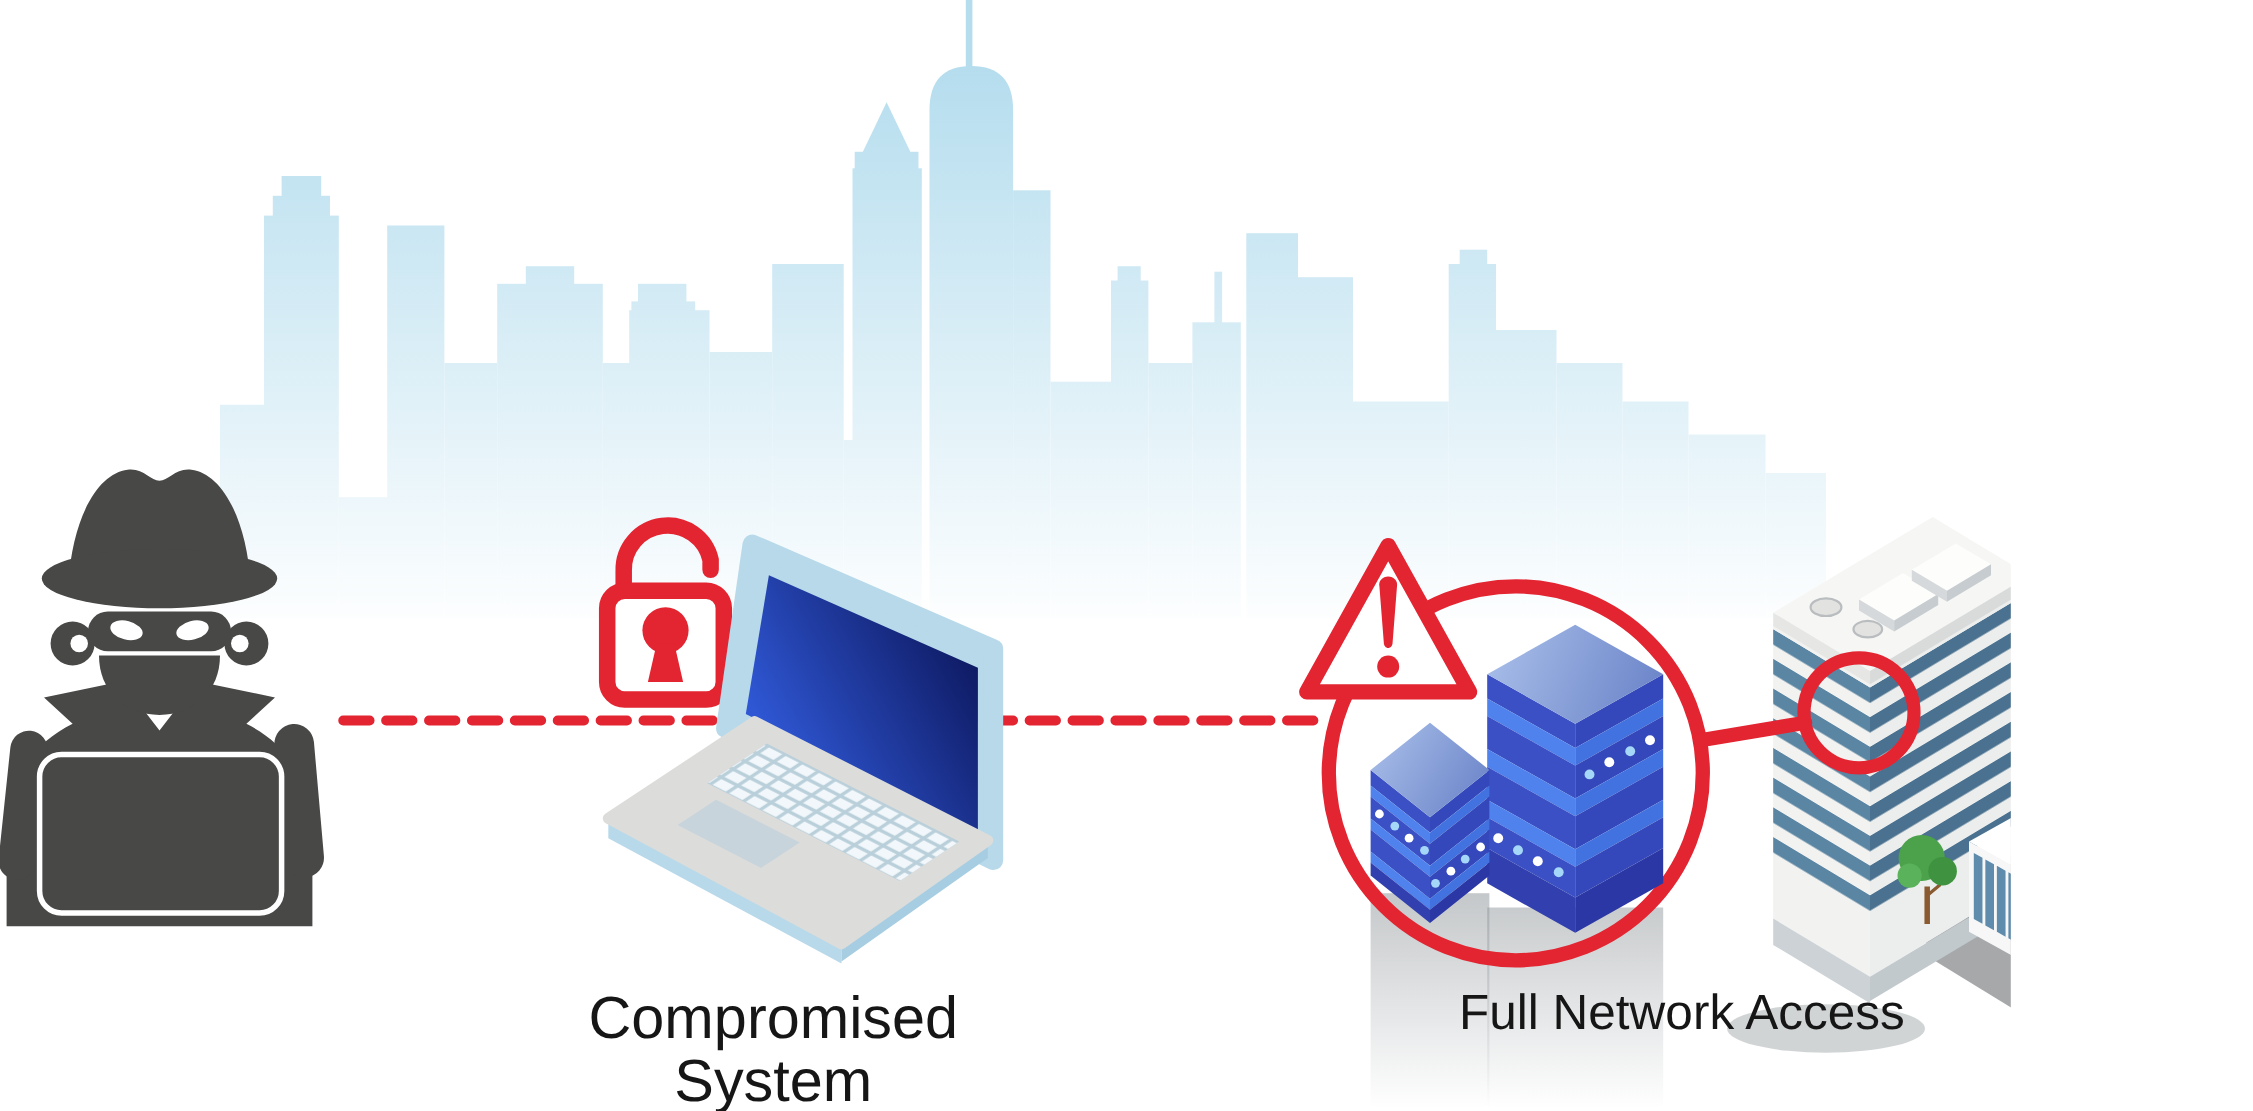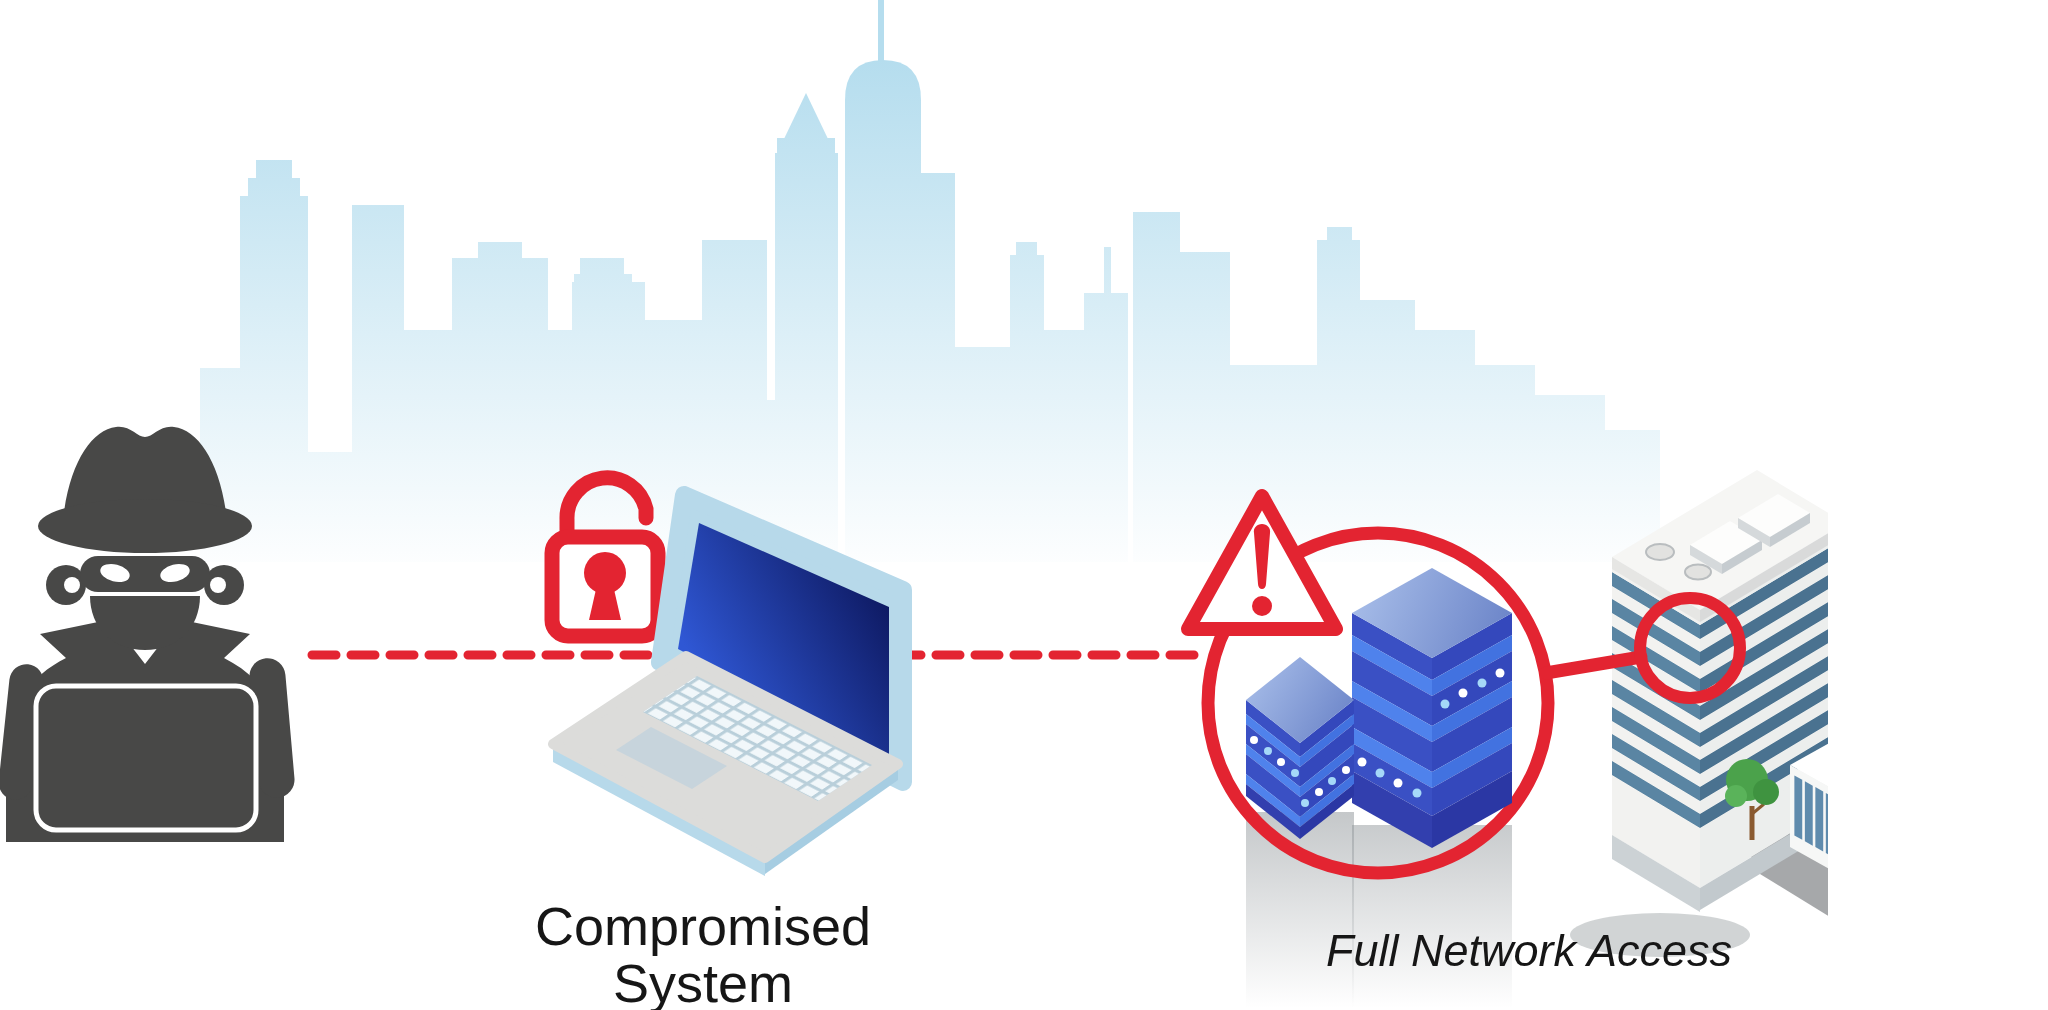--- a/index.html
+++ b/index.html
@@ -7,21 +7,21 @@
   .stage{
     position:relative; width:1828px; height:1010px; overflow:hidden;
     background:#ffffff; font-family:"Liberation Sans", sans-serif;
   }
   .stage svg{ position:absolute; left:0; top:0; }
   .caption{
     position:absolute; text-align:center; color:var(--ink);
     font-family:"Liberation Sans", sans-serif; font-weight:500;
   }
   .caption-compromised{ left:453px; top:898px; width:500px; font-size:54px; line-height:57px; }
-  .caption-fna{ left:1269px; top:926px; width:520px; font-size:45px; line-height:50px;font-style:italic; }
+  .caption-fna{ left:1269px; top:895px; width:520px; font-size:45px; line-height:50px; }
 </style>
 </head>
 <body>
 
 <div class="stage">
 <svg width="2048" height="1010" viewBox="0 0 2048 1010">
   <defs>
     <linearGradient id="sky" x1="0" y1="60" x2="0" y2="580" gradientUnits="userSpaceOnUse">
       <stop offset="0" stop-color="#b5ddee"></stop>
           <stop offset="0.35" stop-color="#cfe9f4"></stop>

